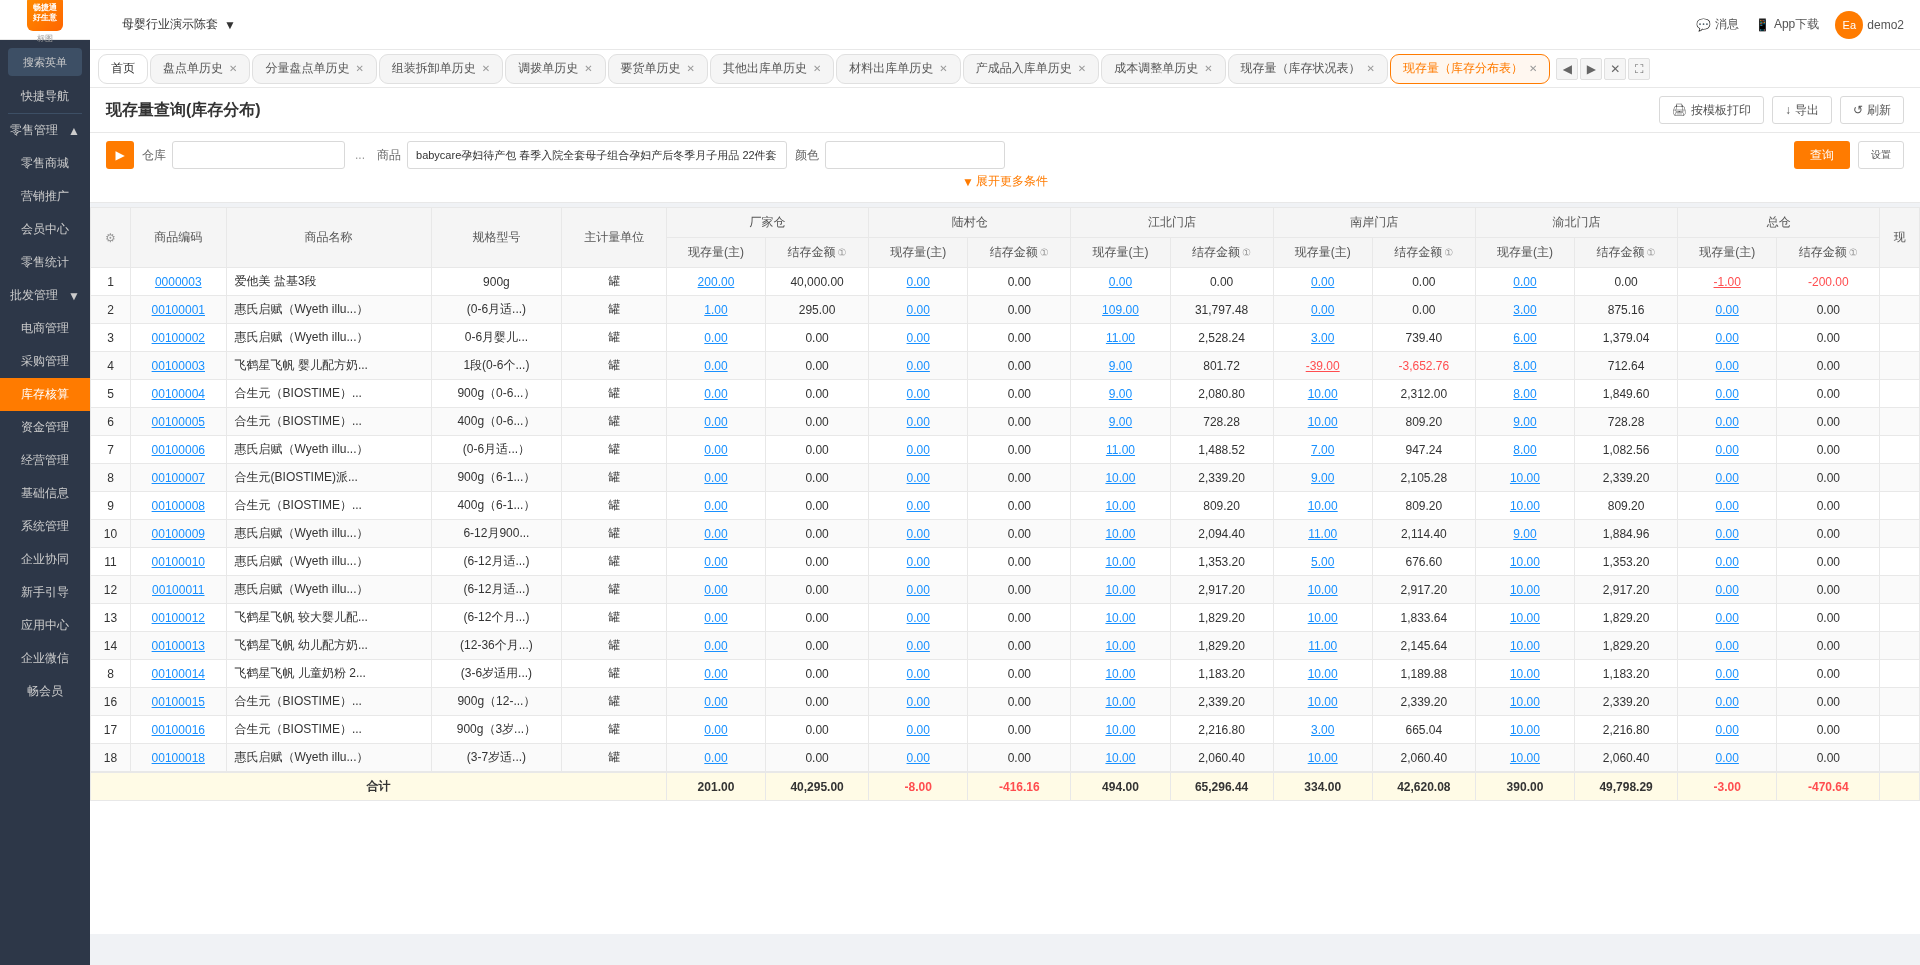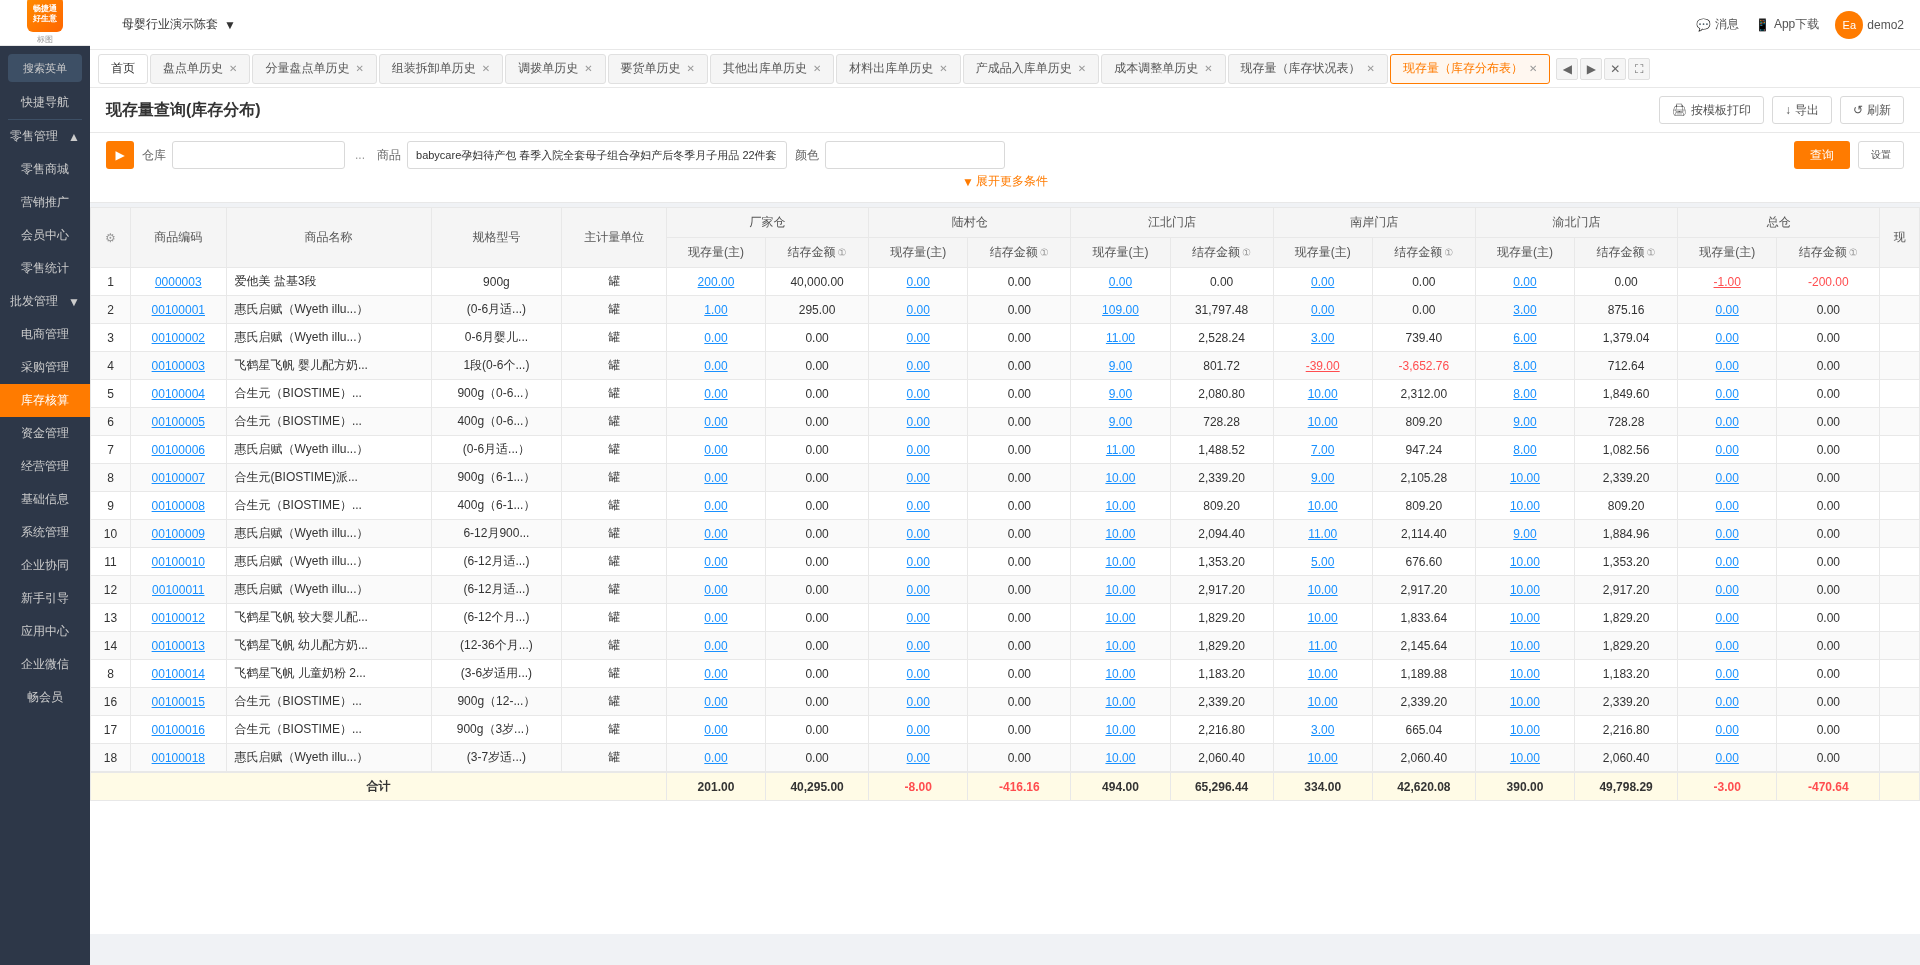--- a/index.html
+++ b/index.html
@@ -8,30 +8,30 @@
     
     .top-bar { height: 50px; background: #fff; display: flex; align-items: center; justify-content: space-between; padding: 0 16px; border-bottom: 1px solid #e8e8e8; position: fixed; top: 0; left: 0; right: 0; z-index: 100; }
     .top-bar-left { display: flex; align-items: center; gap: 8px; }
     .logo-icon { width: 36px; height: 36px; background: linear-gradient(135deg, #ff8c00, #ff6600); border-radius: 6px; display: flex; align-items: center; justify-content: center; color: #fff; font-size: 10px; font-weight: bold; }
     .top-bar-right { display: flex; align-items: center; gap: 16px; color: #555; }
     .top-bar-right-item { display: flex; align-items: center; gap: 4px; cursor: pointer; }
     .avatar { width: 28px; height: 28px; background: #ff7b00; border-radius: 50%; display: flex; align-items: center; justify-content: center; color: #fff; font-size: 11px; }
 
     
     .nav-tabs { height: 38px; background: #fff; display: flex; align-items: center; padding: 0 8px; border-bottom: 1px solid #e8e8e8; position: fixed; top: 50px; left: 90px; right: 0; z-index: 99; overflow: hidden; }
-    .nav-tab { height: 30px; display: flex; align-items: center; padding: 0 12px; border-radius: 3px; margin-right: 2px; cursor: pointer; white-space: nowrap; font-size: 12px; color: #555; background: #f5f5f5; border: 1px solid #e0e0e0; }
+    .nav-tab { height: 30px; display: flex; align-items: center; padding: 0 12px; border-radius: 9px; margin-right: 2px; cursor: pointer; white-space: nowrap; font-size: 12px; color: #555; background: #f5f5f5; border: 1px solid #e0e0e0; }
     .nav-tab.active { background: #fff7f0; border-color: #ff7b00; color: #ff7b00; }
     .nav-tab-close { margin-left: 6px; color: #999; font-size: 10px; }
     .nav-tab-home { background: #fff; border-color: #e0e0e0; color: #333; }
     .nav-arrows { display: flex; align-items: center; gap: 2px; margin-left: 4px; }
     .nav-arrow-btn { width: 22px; height: 22px; display: flex; align-items: center; justify-content: center; background: #f5f5f5; border: 1px solid #e0e0e0; border-radius: 2px; cursor: pointer; color: #666; }
 
     
     .sidebar { position: fixed; top: 0; left: 0; width: 90px; height: 100%; background: #2d3748; display: flex; flex-direction: column; z-index: 101; }
-    .sidebar-logo { height: 46px; background: #fff; display: flex; align-items: flex-end; justify-content: center; border-bottom: 1px solid #e8e8e8; }
+    .sidebar-logo { height: 40px; background: #fff; display: flex; align-items: center; justify-content: center; border-bottom: 1px solid #e8e8e8; }
     .sidebar-search { padding: 8px 8px 4px; }
     .sidebar-search-btn { width: 100%; height: 28px; background: #3d4f65; border: none; border-radius: 4px; color: #ccc; cursor: pointer; font-size: 11px; }
     .sidebar-item { padding: 8px 12px; text-align: left; color: #ccc; cursor: pointer; font-size: 11px; display: flex; flex-direction: column; align-items: center; gap: 2px; }
     .sidebar-item.active { background: #ff7b00; color: #fff; }
     .sidebar-item-arrow { display: flex; align-items: center; justify-content: space-between; padding: 8px 10px; color: #ccc; cursor: pointer; font-size: 11px; }
 
     
     .main { position: fixed; top: 88px; left: 90px; right: 0; bottom: 0; overflow: hidden; background: #f0f2f5; }
 
     

